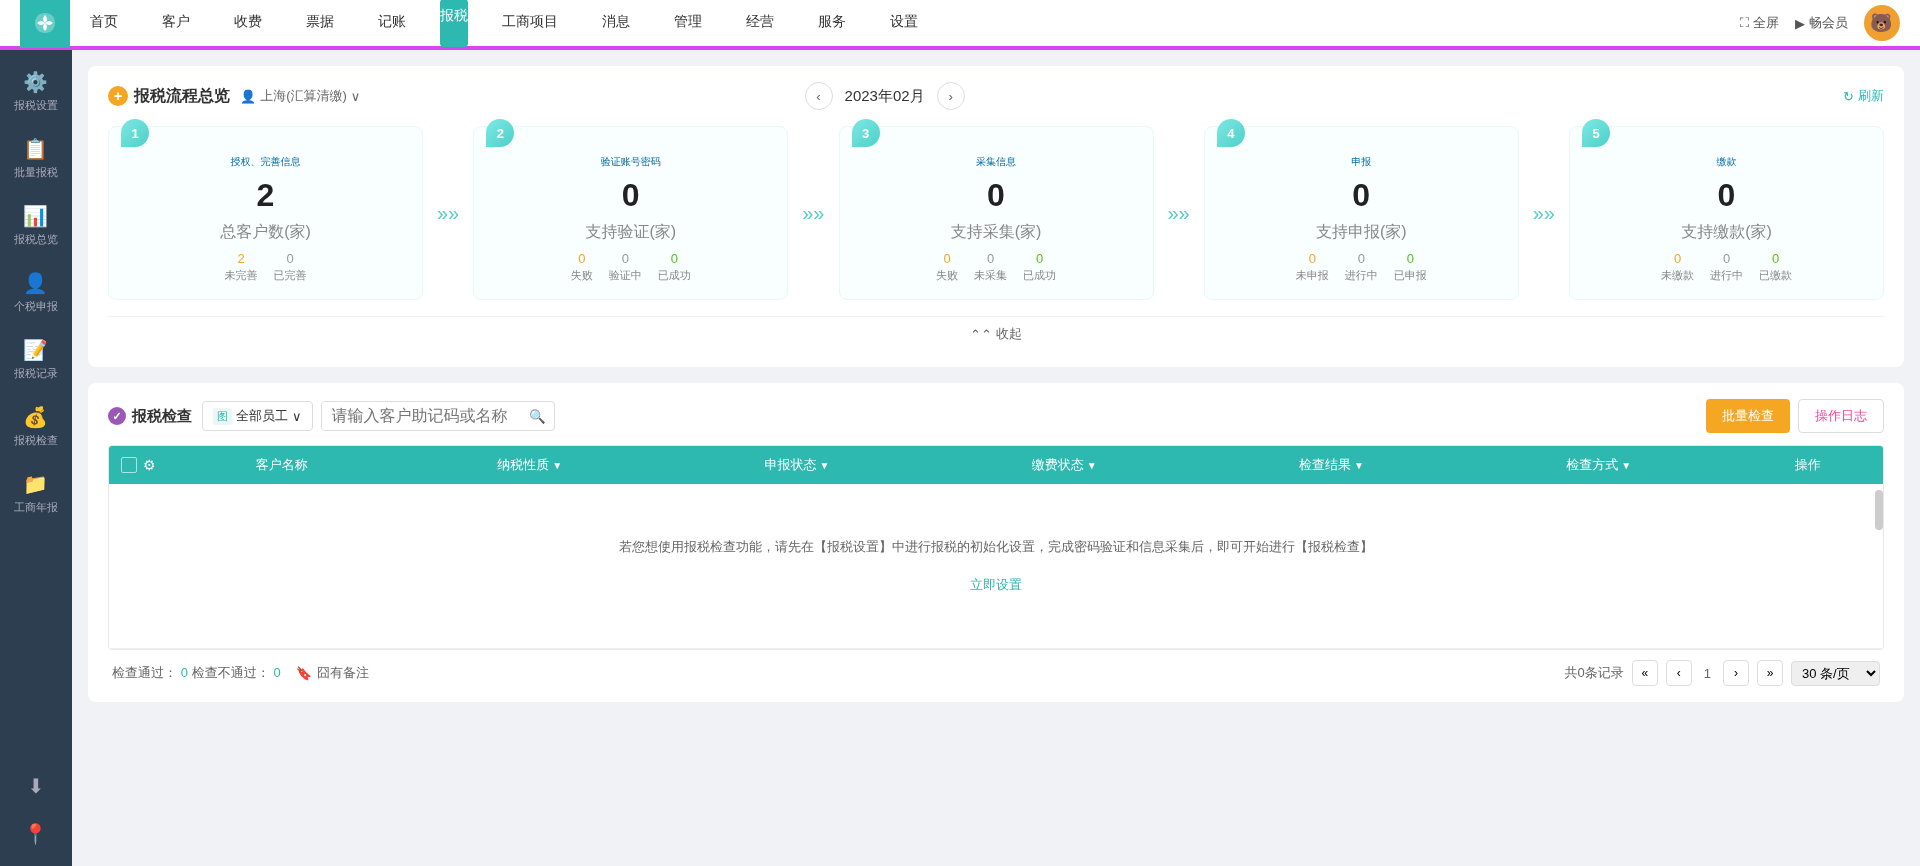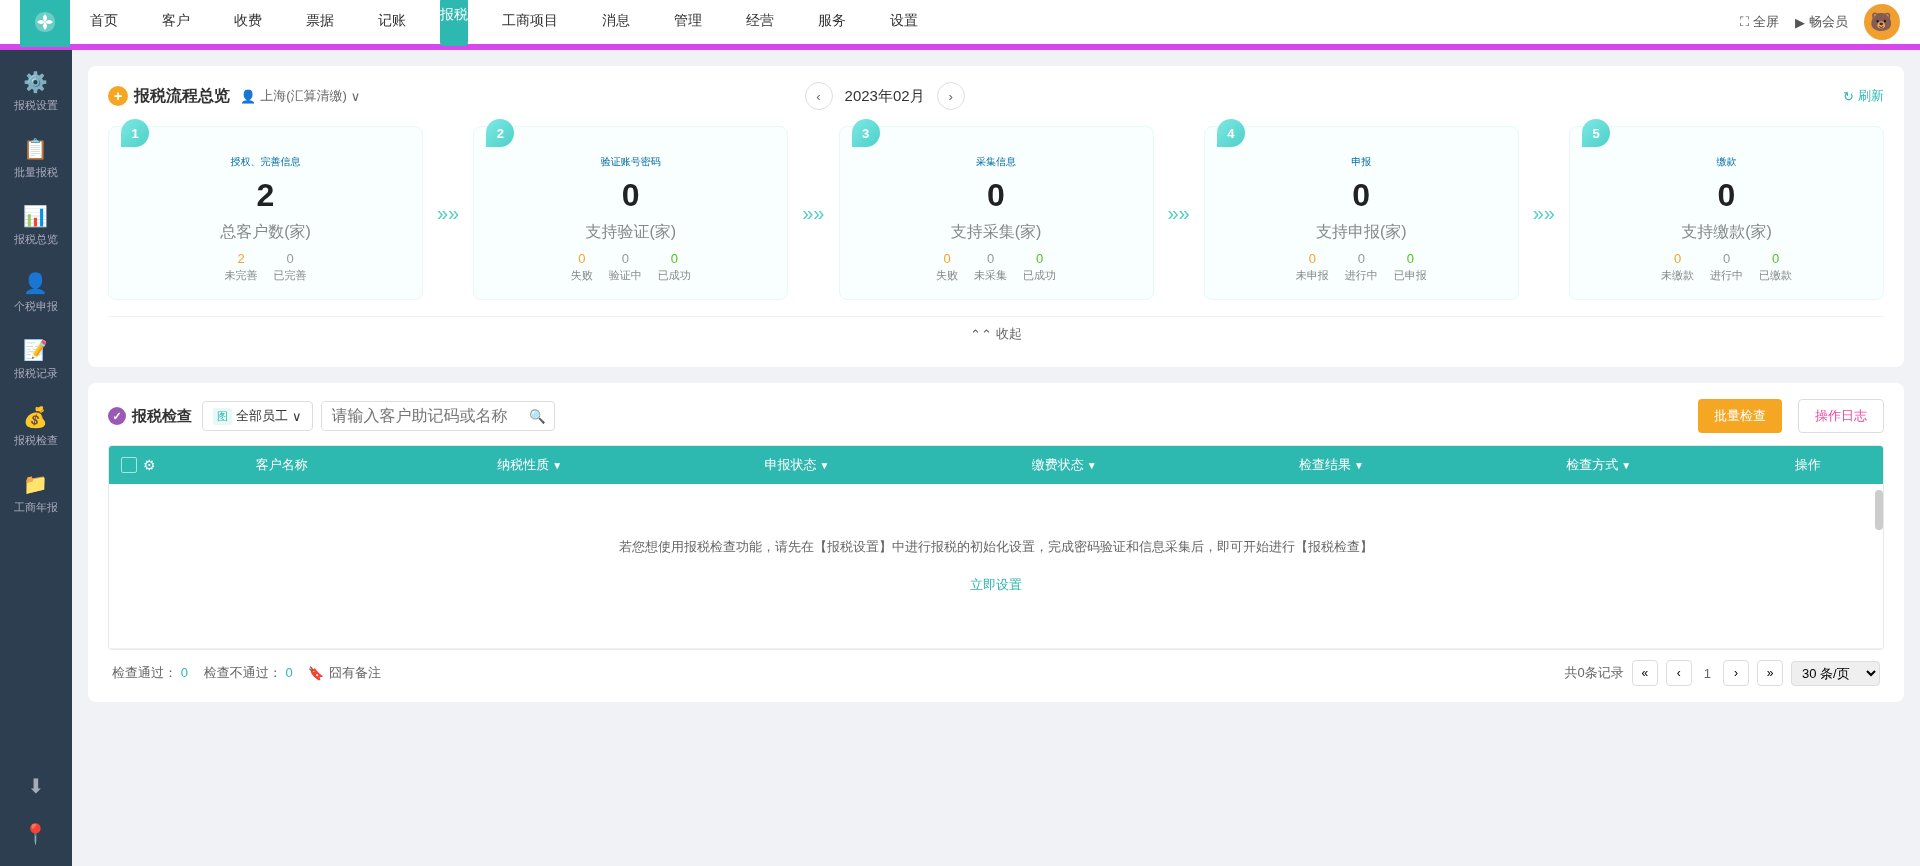--- a/index.html
+++ b/index.html
@@ -5,21 +5,21 @@
     * { box-sizing: border-box; margin: 0; padding: 0; }
     body { font-family: 'Microsoft YaHei', Arial, sans-serif; font-size: 13px; background: #f0f2f5; display: flex; flex-direction: column; height: 866px; overflow: hidden; }
 
     
     .top-nav {
       background: #fff;
       height: 50px;
       display: flex;
       align-items: center;
       padding: 0 20px;
-      border-bottom: 6px solid #d946ef;
+      border-bottom: 4px solid #d946ef;
       flex-shrink: 0;
       z-index: 10;
     }
     .top-nav-logo {
       width: 50px;
       height: 50px;
       background: #2db8b0;
       display: flex; align-items: center; justify-content: center;
       margin-right: 10px;
       flex-shrink: 0;
@@ -254,21 +254,21 @@
       border: 1px solid #ddd; border-radius: 4px; overflow: hidden;
     }
     .search-box input {
       border: none; outline: none; padding: 5px 10px; font-size: 16px; width: 200px; color: #b91c1c;
     }
     .search-box button {
       border: none; background: none; padding: 5px 8px; cursor: pointer; color: #999;
     }
     .check-actions {
       margin-left: auto;
-      display: flex; gap: 16px;
+      display: flex; gap: 8px;
     }
     .btn-batch {
       background: #f5a623; color: #fff; border: none;
       padding: 7px 16px; border-radius: 4px; cursor: pointer; font-size: 13px;
     }
     .btn-log {
       background: #fff; color: #ec4899; border: 1px solid #ddd;
       padding: 7px 16px; border-radius: 4px; cursor: pointer; font-size: 13px;
     }
 
@@ -661,21 +661,21 @@
           </tbody>
         </table>
         <div class="scrollbar-thumb"></div>
       </div>
 
       <div class="table-footer">
         <span class="footer-stat">
           <span>检查通过：</span>
           <a>0</a>
         </span>
-        <span class="footer-stat" style="margin-left:16px;">
+        <span class="footer-stat" style="margin-left:4px;">
           <span>检查不通过：</span>
           <a>0</a>
         </span>
         <span class="footer-note">
           <span>🔖</span>
           <span>囧有备注</span>
         </span>
         <div class="page-controls">
           <span>共0条记录</span>
           <button class="page-btn">«</button>

